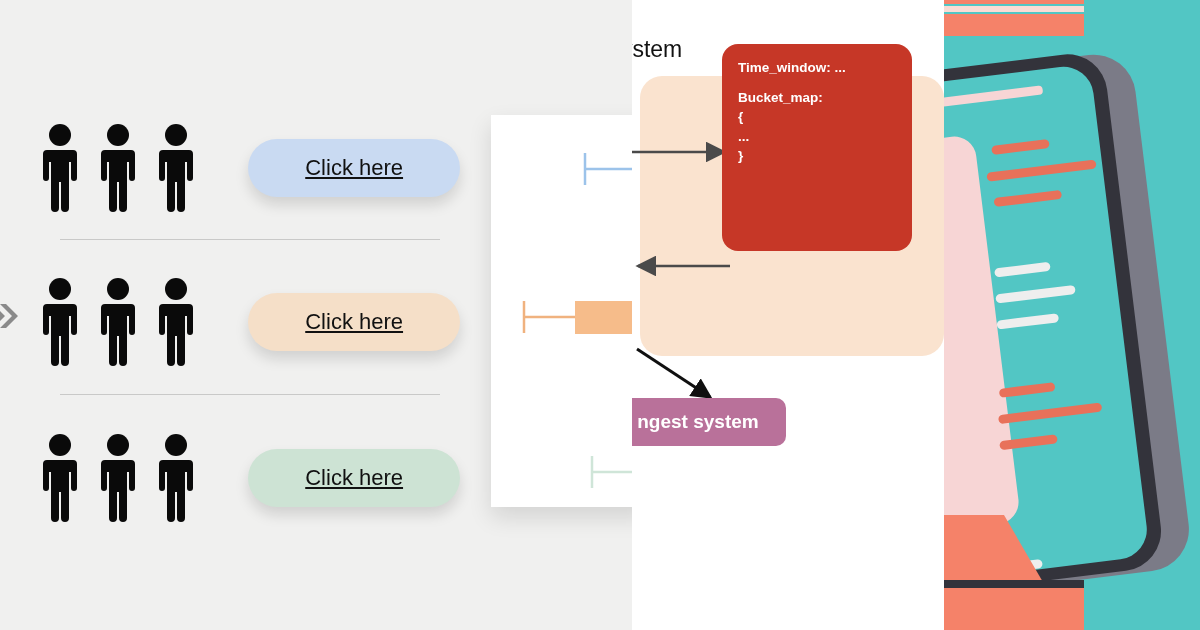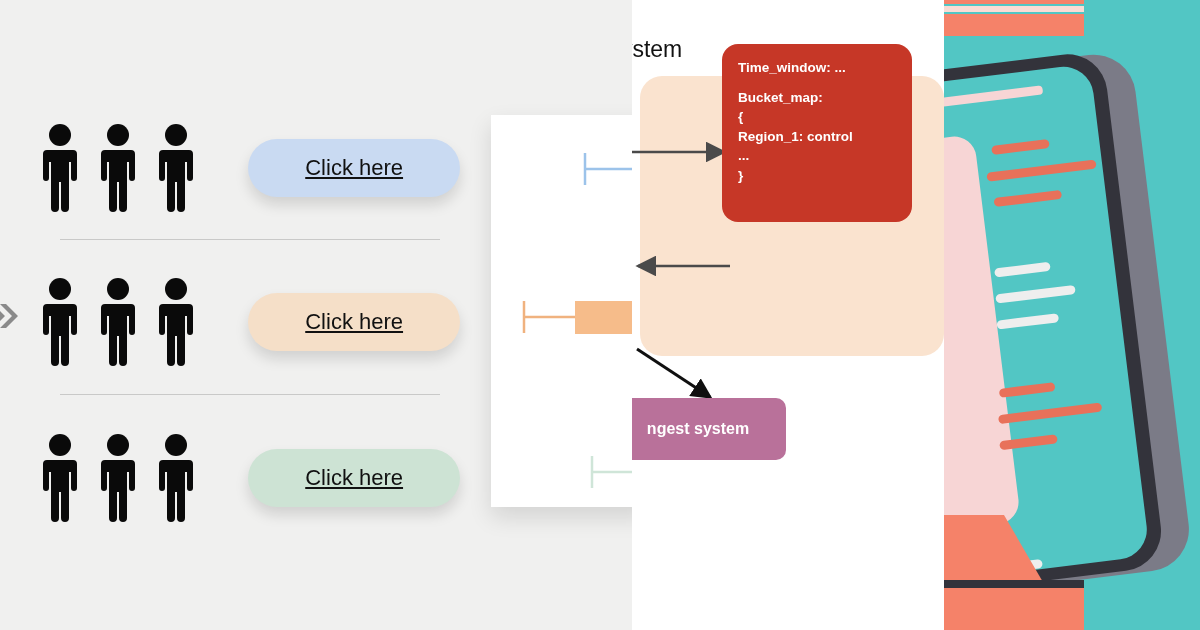--- a/index.html
+++ b/index.html
@@ -109,40 +109,40 @@
   }
   .peach-title {
     position: absolute;
     left: 0; top: 16px; width: 304px;
     text-align: center;
     font-size: 19px; color: #6e6e6e;
   }
   .red-box {
     position: absolute;
     left: 90px; top: 44px;
-    width: 190px; height: 178px;
+    width: 190px; height: 207px;
     background: #c63727;
     border-radius: 16px;
     color: #ffffff;
     padding: 14px 16px;
     box-sizing: border-box;
     font-size: 13.5px;
     line-height: 1.45;
     font-weight: bold;
   }
   .red-box .gap { height: 10px; }
   .arrow-svg { position: absolute; left: 0; top: 0; width: 312px; height: 630px; pointer-events: none; }
   .purple-box {
     position: absolute;
     left: -22px; top: 398px;
-    width: 176px; height: 62px;
+    width: 176px; height: 48px;
     background: #b9719a;
     border-radius: 10px;
     display: flex; align-items: center; justify-content: center;
-    color: #ffffff; font-size: 16px; font-weight: bold;
+    color: #ffffff; font-size: 19px; font-weight: bold;
     white-space: nowrap;
   }
 
   
   #panel-phone {
     position: absolute;
     left: 944px; top: 0;
     width: 256px; height: 630px;
     background: #52c6c4;
     overflow: hidden;
@@ -271,21 +271,20 @@
       <line x1="98" y1="266" x2="6" y2="266" stroke="#4a4a4a" stroke-width="2.6" marker-end="url(#ahl)"></line>
 
       <line x1="5" y1="349" x2="78" y2="397" stroke="#101010" stroke-width="3" marker-end="url(#ahb)"></line>
     </svg>
 
     <div class="red-box">
       <div>Time_window: ...</div>
       <div class="gap"></div>
       <div>Bucket_map:</div>
       <div>{</div>
-      <div>Region_1: control</div>
       <div>...</div>
       <div>}</div>
     </div>
 
     <div class="purple-box">
       <span>ngest system</span>
     </div>
   </div>
 
   <div id="panel-phone">

